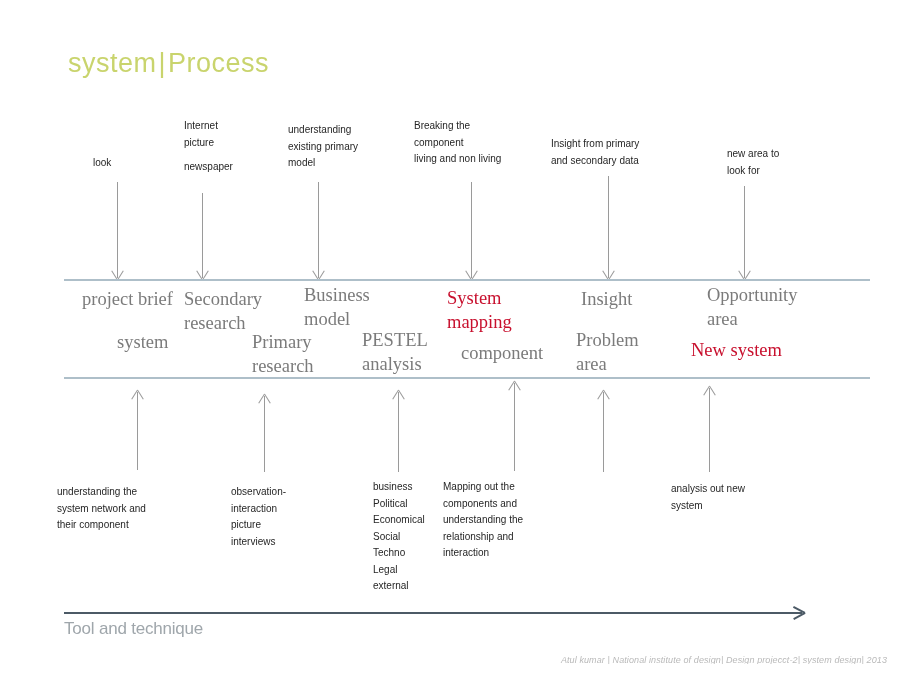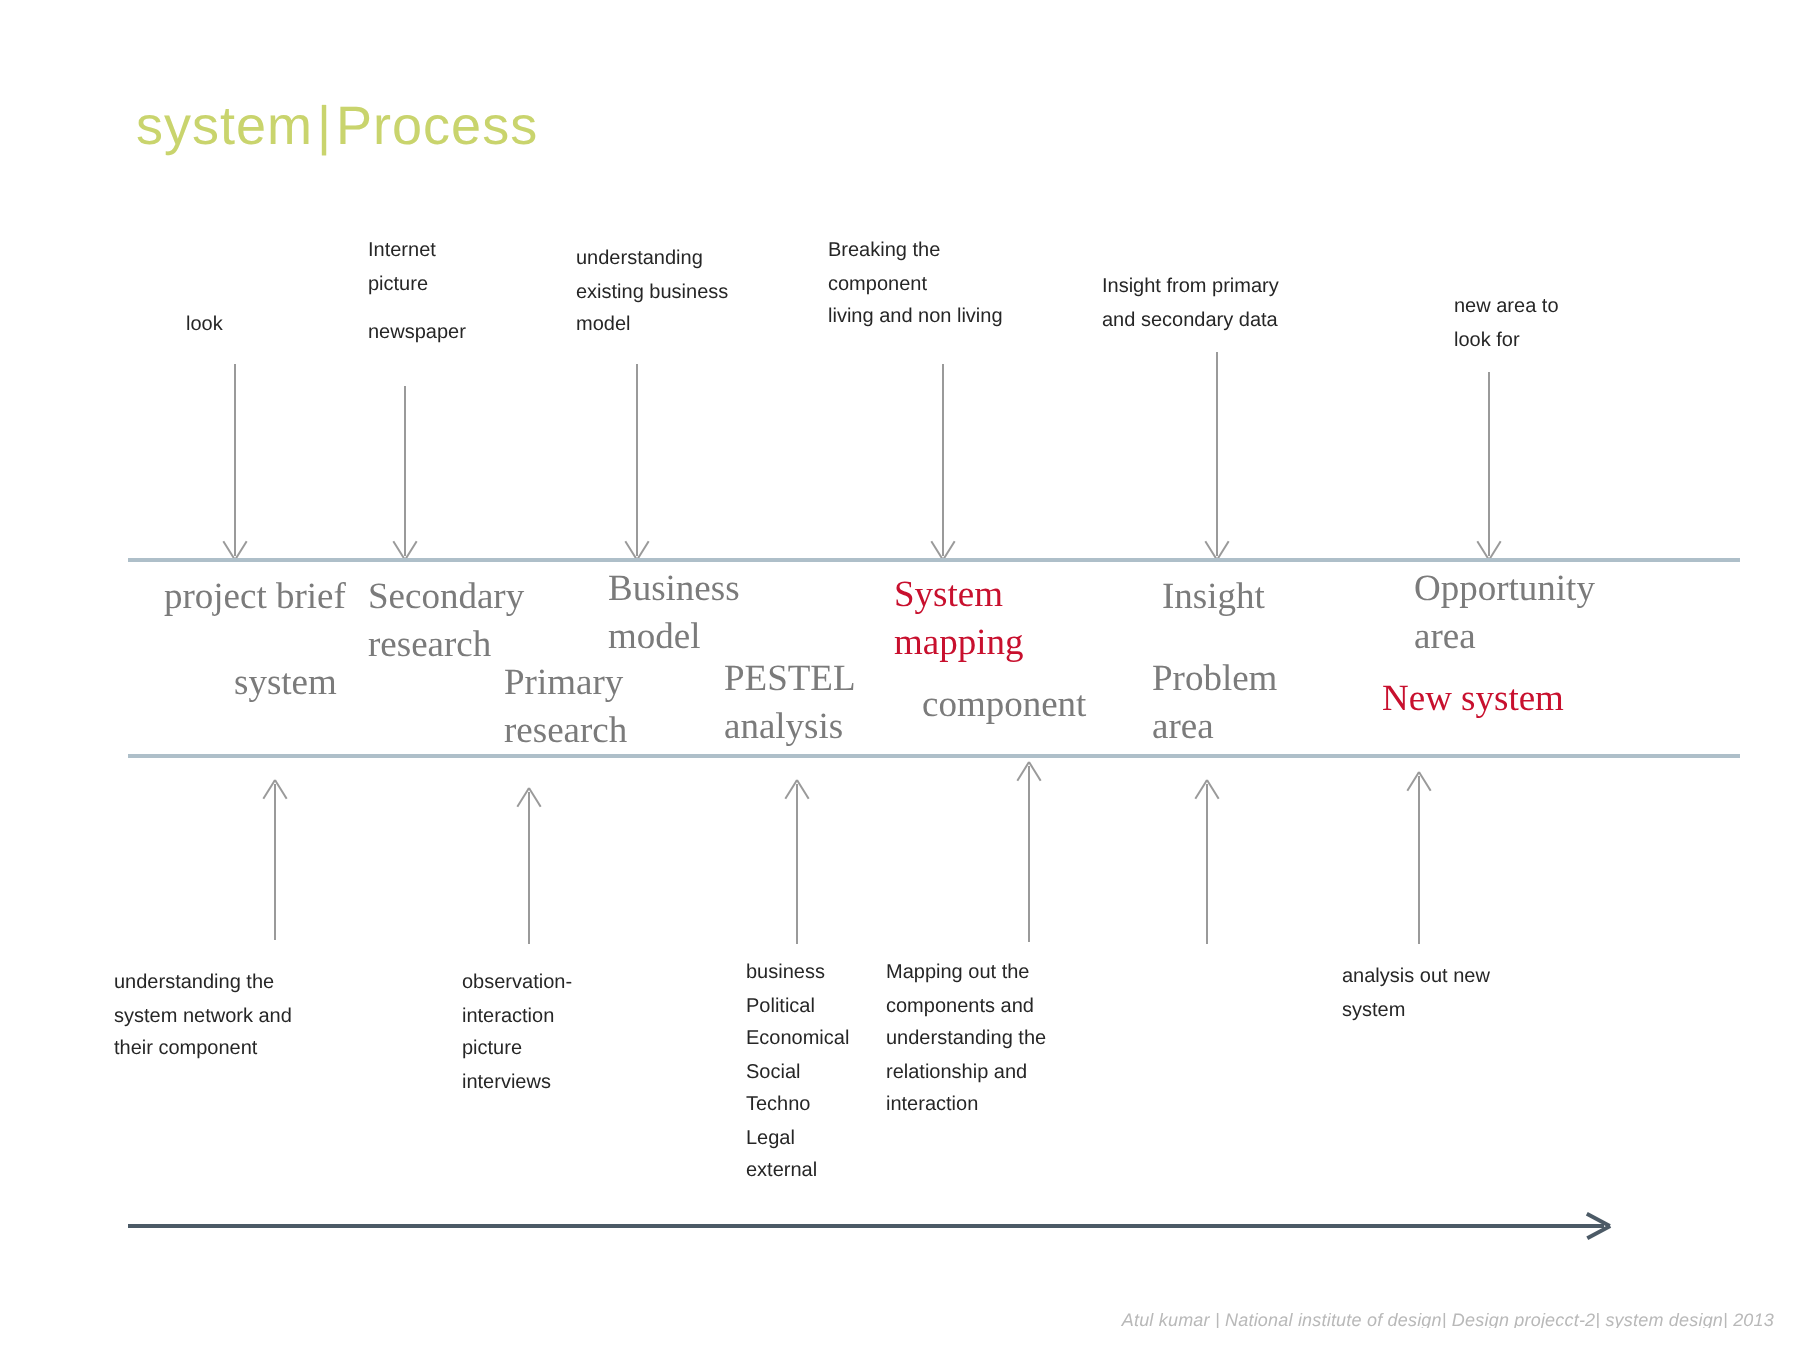--- a/index.html
+++ b/index.html
@@ -179,21 +179,21 @@
 
   <div class="anno" style="left:184px; top:118px;">
     <div>Internet</div>
     <div>picture</div>
     <div style="height:8px;">&nbsp;</div>
     <div>newspaper</div>
   </div>
 
   <div class="anno" style="left:288px; top:122px;">
     <div>understanding</div>
-    <div>existing business</div>
+    <div>existing primary</div>
     <div>model</div>
   </div>
 
   <div class="anno" style="left:414px; top:118px;">
     <div>Breaking the</div>
     <div>component</div>
     <div>living and non living</div>
   </div>
 
   <div class="anno" style="left:551px; top:136px;">
@@ -340,16 +340,17 @@
   </div>
 
 
   <div class="anno" style="left:671px; top:481px;">
     <div>analysis out new</div>
     <div>system</div>
   </div>
 
   <div id="axis-line"></div>
   <div id="axis-head"></div>
+  <div id="axis-label">Tool and technique</div>
 
   <div id="footer">Atul kumar | National institute of design| Design projecct-2| system design| 2013</div>
 
 </div>
 
 </body></html>

